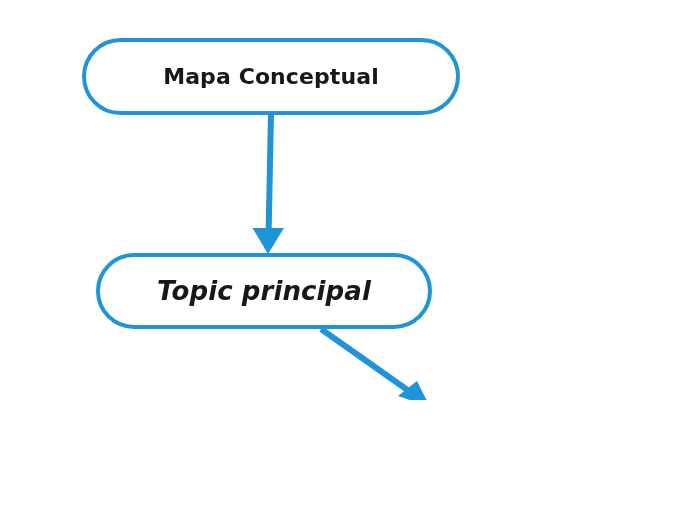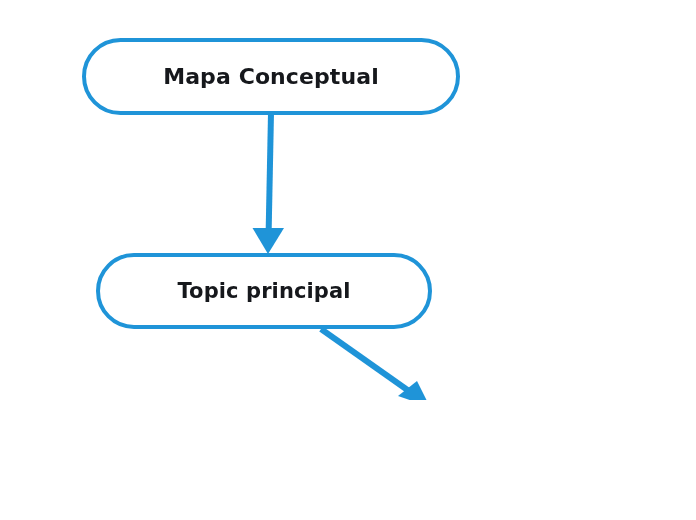--- a/index.html
+++ b/index.html
@@ -55,21 +55,21 @@
   }
   #node-root .node-label { font-size: 22px; }
   #node-main {
     left: 96px;
     top: 253px;
     width: 336px;
     height: 76px;
     border-width: 4px;
     border-radius: 38px;
   }
-  #node-main .node-label { font-size: 21px; }
+  #node-main .node-label { font-size: 26px; font-style: italic; }
   #node-sub {
     left: 362px;
     top: 406px;
     width: 246px;
     height: 75px;
     border-width: 4px;
     border-radius: 38px;
   }
   #node-sub .node-label { font-size: 21px; }
 </style>

